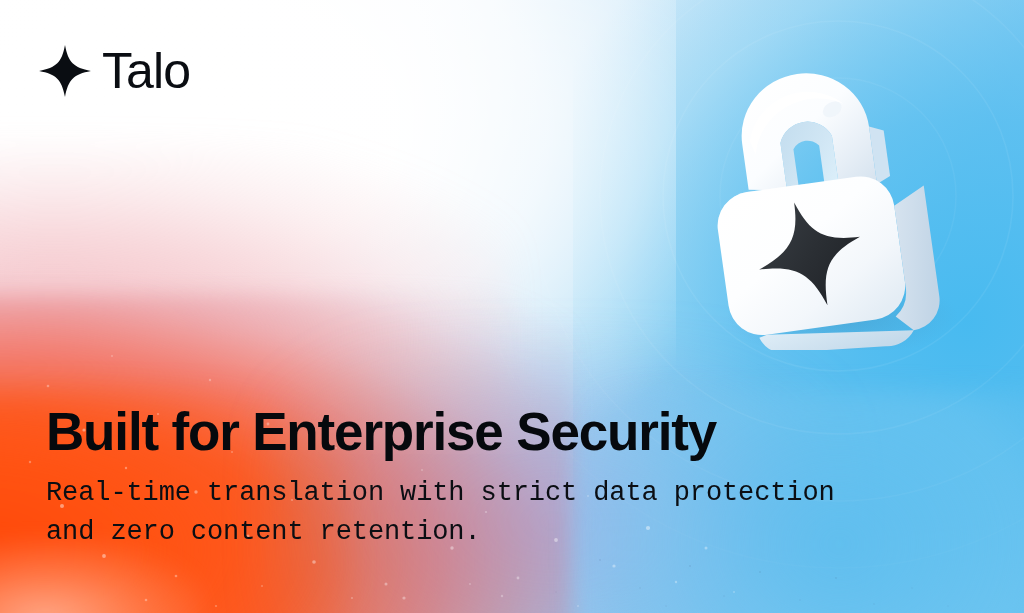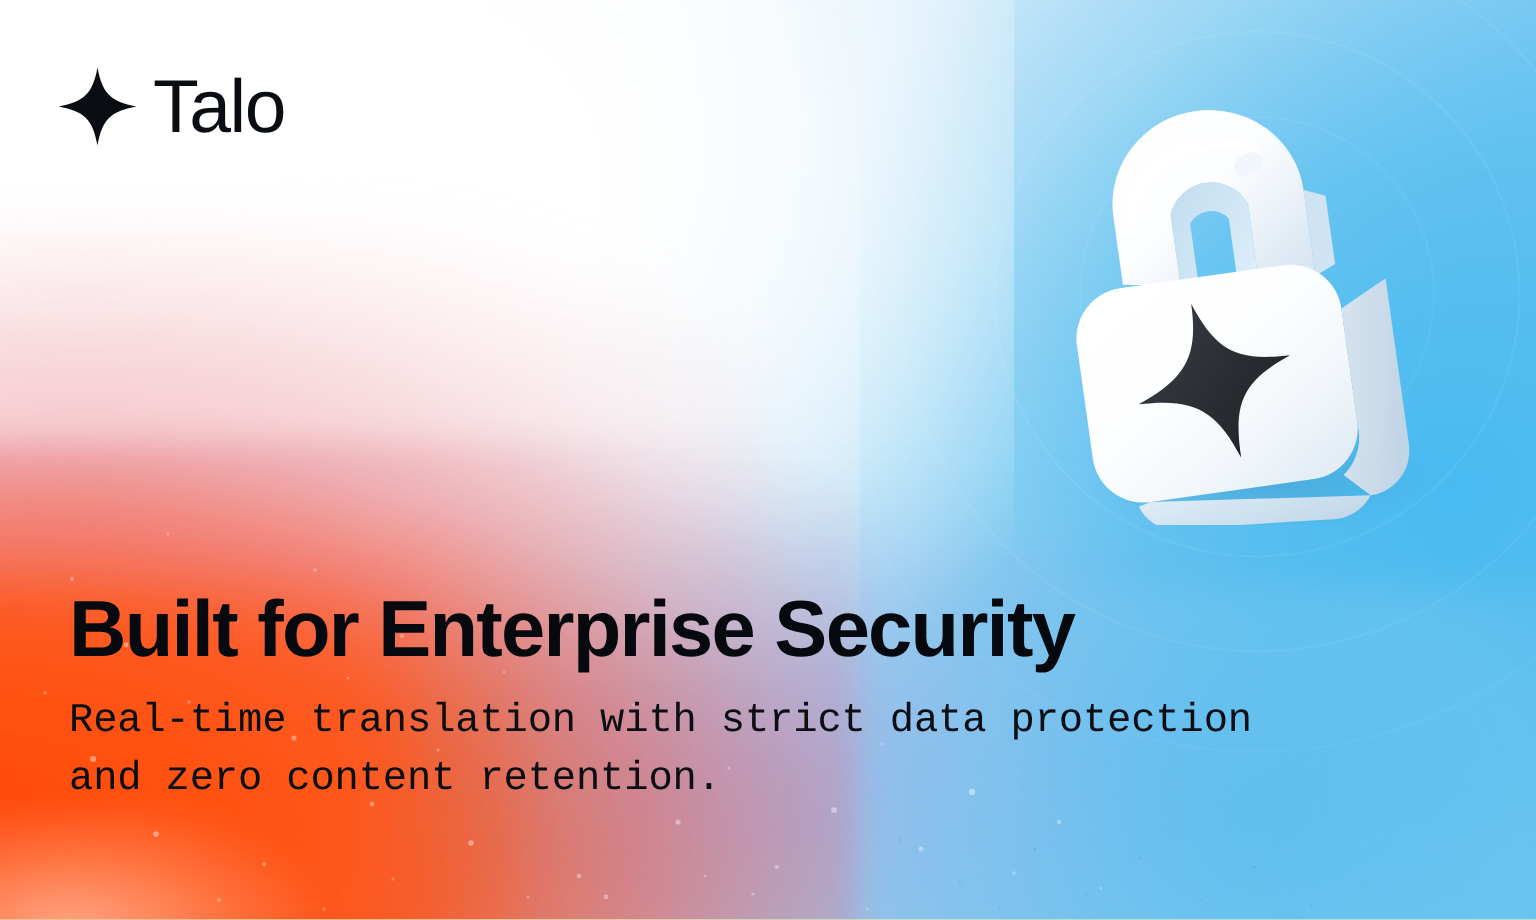--- a/index.html
+++ b/index.html
@@ -10,21 +10,21 @@
   }
   body {
     font-family: "Liberation Sans", sans-serif;
   }
 
   .canvas {
     position: relative;
     width: 1024px;
     height: 613px;
     overflow: hidden;
-    background: #84cc16;
+    background: #5eead4;
     isolation: isolate;
   }
 
   
   .bg-base {
     position: absolute;
     inset: 0;
     background: linear-gradient(118deg,
         #ffffff 0%,
         #fdfdfe 18%,
@@ -190,21 +190,21 @@
     letter-spacing: -0.018em;
     color: #0a0d12;
     line-height: 1;
     white-space: nowrap;
   }
 
   
   .copy {
     position: absolute;
     left: 46px;
-    top: 392px;
+    top: 404px;
     width: 820px;
   }
   .headline {
     font-family: "Liberation Sans", sans-serif;
     font-size: 53px;
     font-weight: 700;
     letter-spacing: -0.022em;
     color: #06090d;
     line-height: 1.06;
     margin: 0;

